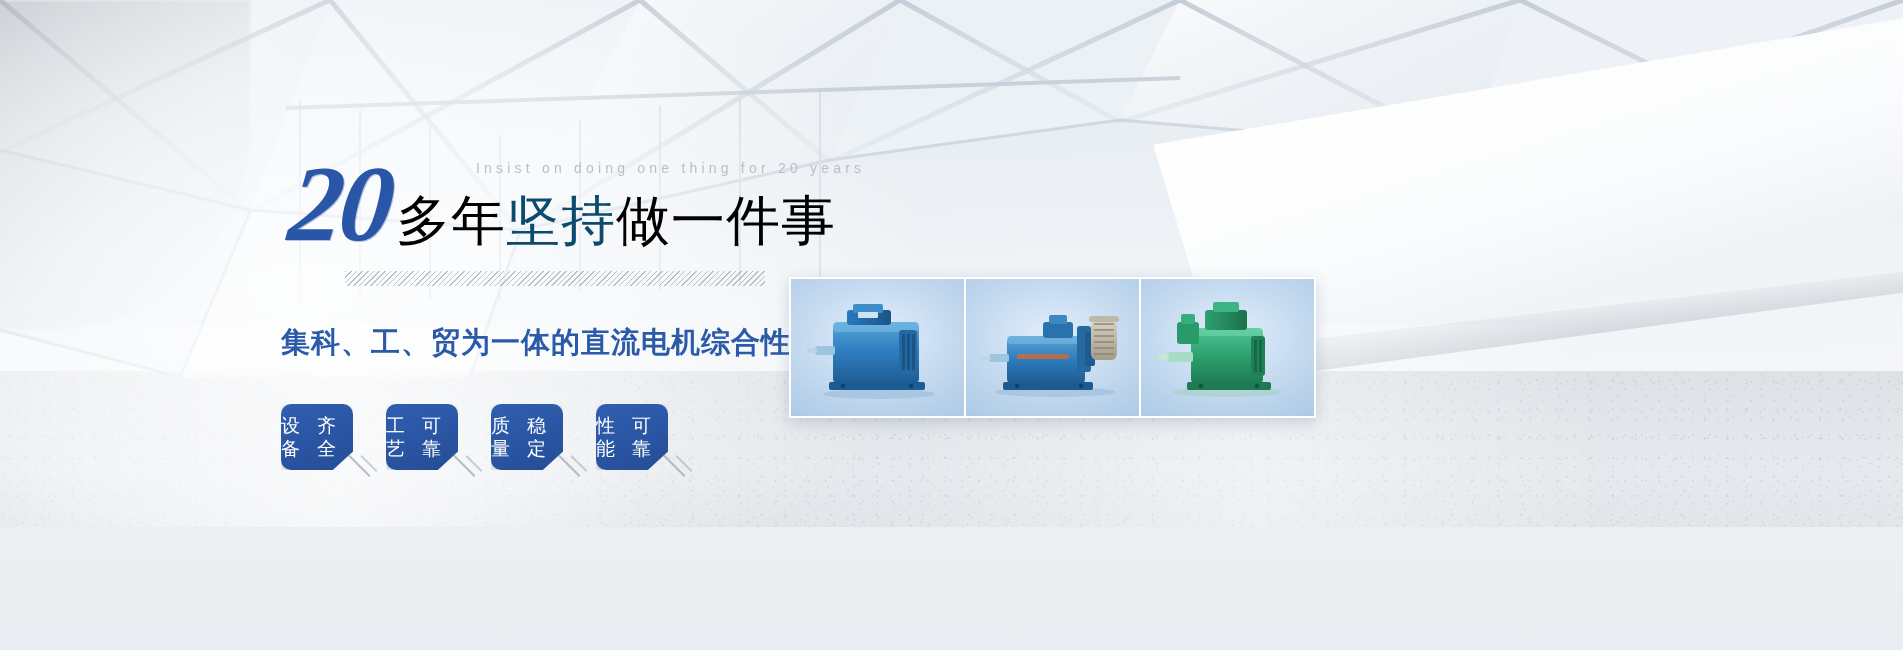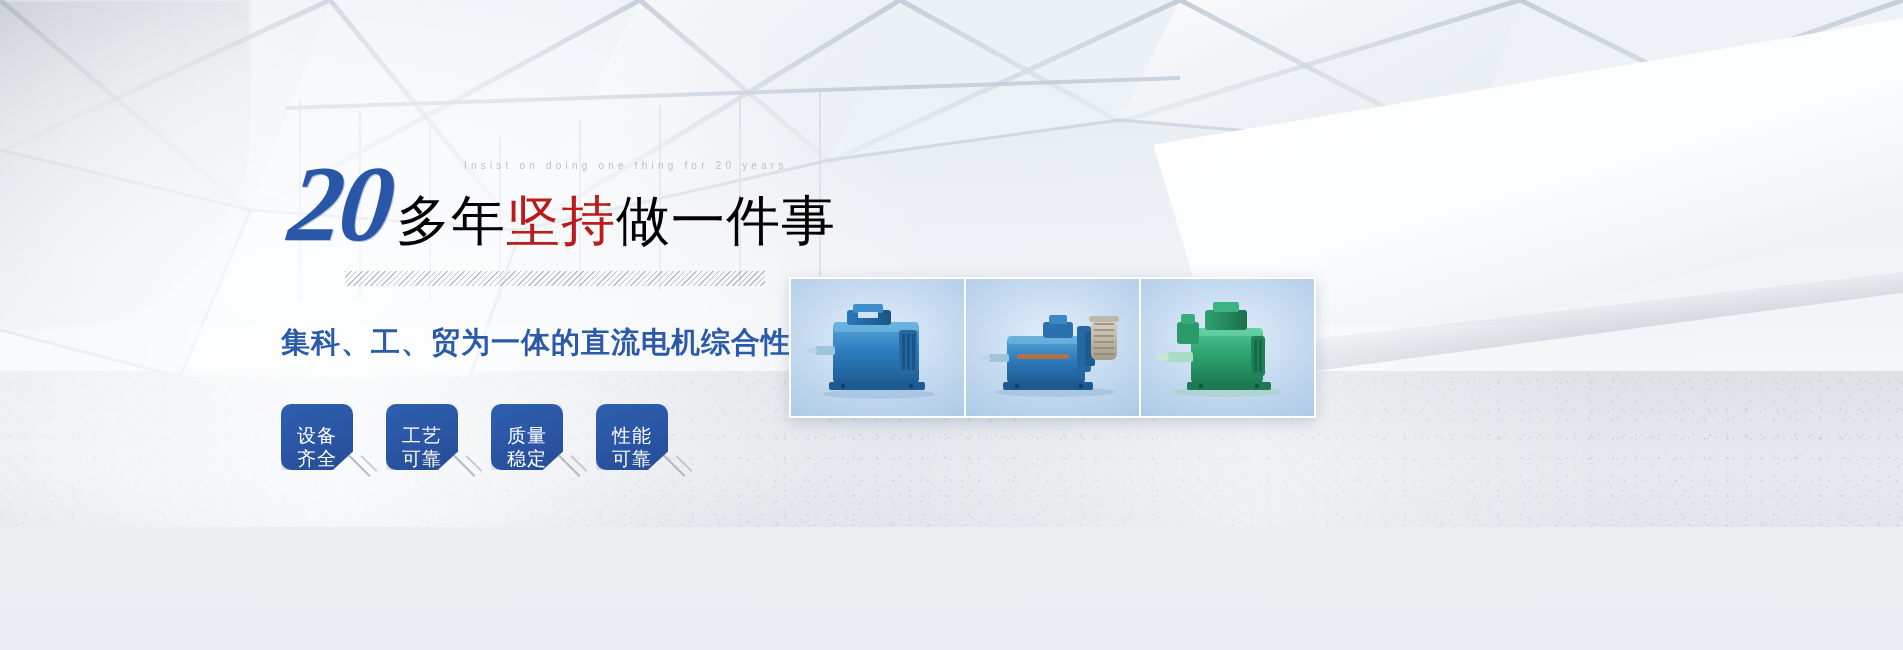--- a/index.html
+++ b/index.html
@@ -112,25 +112,25 @@
     letter-spacing:-4px;
     transform:skewX(-6deg);
     text-shadow:1px 1px 0 rgba(42,86,168,.35);
   }
   .headline-cn{
     font-size:54px; line-height:1; font-weight:500;
     letter-spacing:1px; margin-left:6px; padding-bottom:4px;
     white-space:nowrap;
   }
   .headline-cn .dark{ color:#000000; }
-  .headline-cn .blue{ color:#b91c1c; }
+  .headline-cn .blue{ color:#0c4a6e; }
 
   .eng-tag{
-    position:absolute; left:464px; top:160px;
-    font-size:10px; letter-spacing:4.2px;
+    position:absolute; left:476px; top:160px;
+    font-size:14px; letter-spacing:4.2px;
     color:#b9bfc7; white-space:nowrap; font-weight:400;
   }
 
   .divider{
     position:absolute; left:345px; top:271px;
     width:420px; height:15px;
     background-image:repeating-linear-gradient(135deg,
         rgba(108,118,132,.55) 0 1px, rgba(255,255,255,0) 1px 4px);
     opacity:.8;
   }
@@ -142,21 +142,21 @@
   }
 
   
   .badges{ position:absolute; left:281px; top:404px; display:flex; gap:33px; }
   .badge-wrap{ position:relative; }
   .badge{
     width:72px; height:66px;
     background:linear-gradient(160deg,#2f5fb0 0%,#2a55a3 55%,#264d95 100%);
     border-radius:10px 10px 10px 10px;
     clip-path:polygon(0 0, 100% 0, 100% 72%, 72% 100%, 0 100%);
-    display:flex; flex-direction:column;
+    display:flex; flex-direction:row;
     align-items:center; justify-content:flex-end;
     color:#ffffff; font-size:19px; font-weight:500;
     line-height:1.22; letter-spacing:1px;
     box-shadow:0 3px 7px rgba(40,72,140,.28);
   }
   .badge-slash{
     position:absolute; right:-16px; bottom:-7px;
     width:30px; height:2px; background:#7f8a99; opacity:.55;
     transform:rotate(45deg); transform-origin:right bottom;
   }

